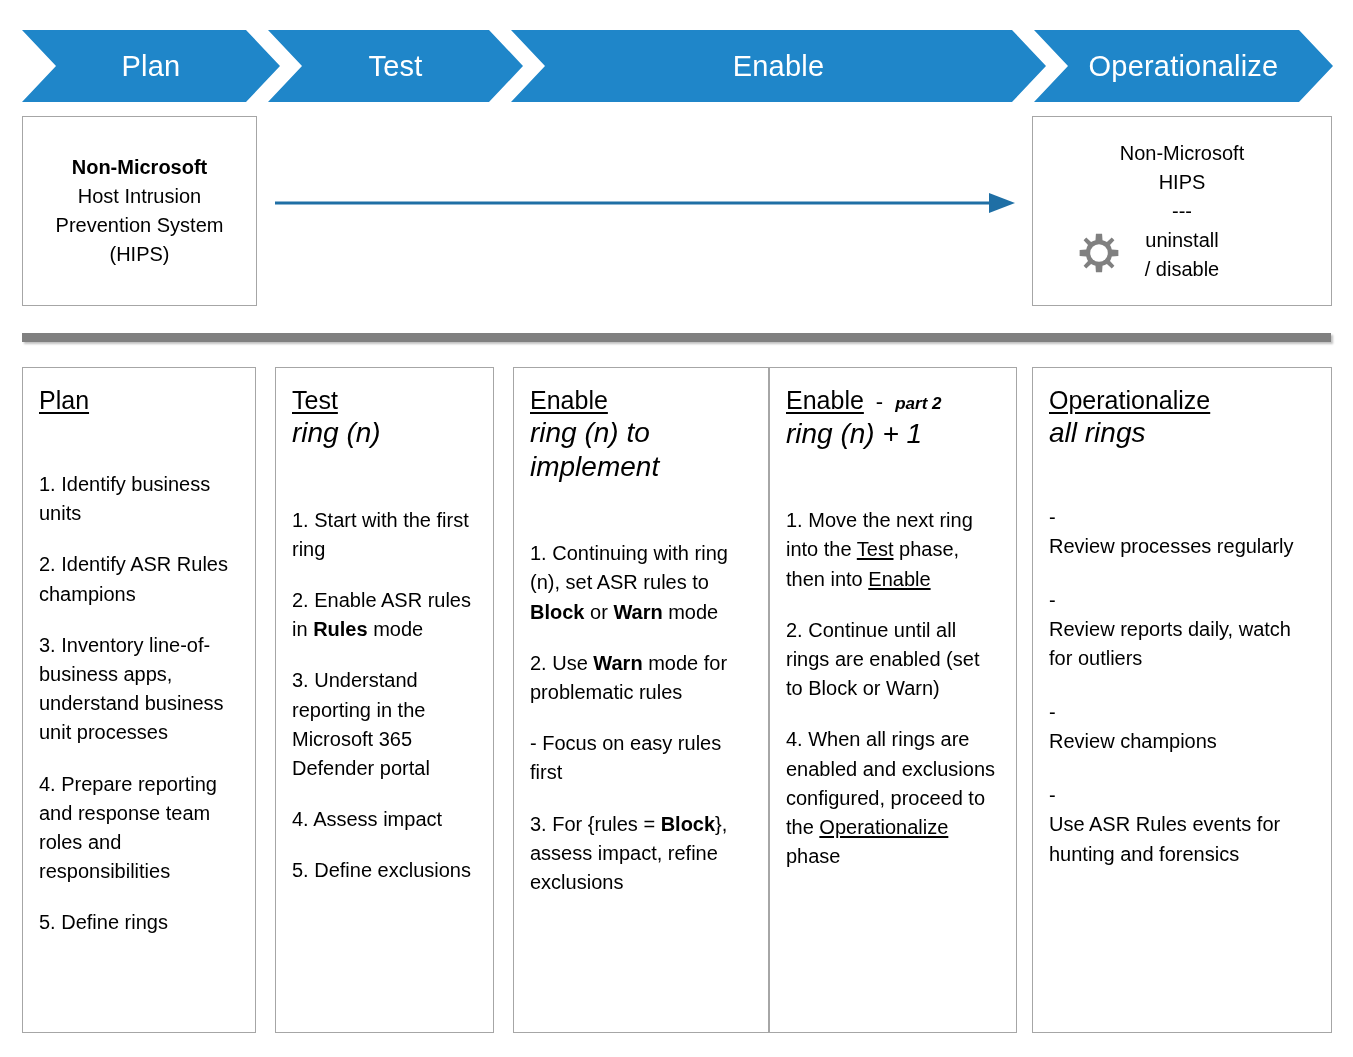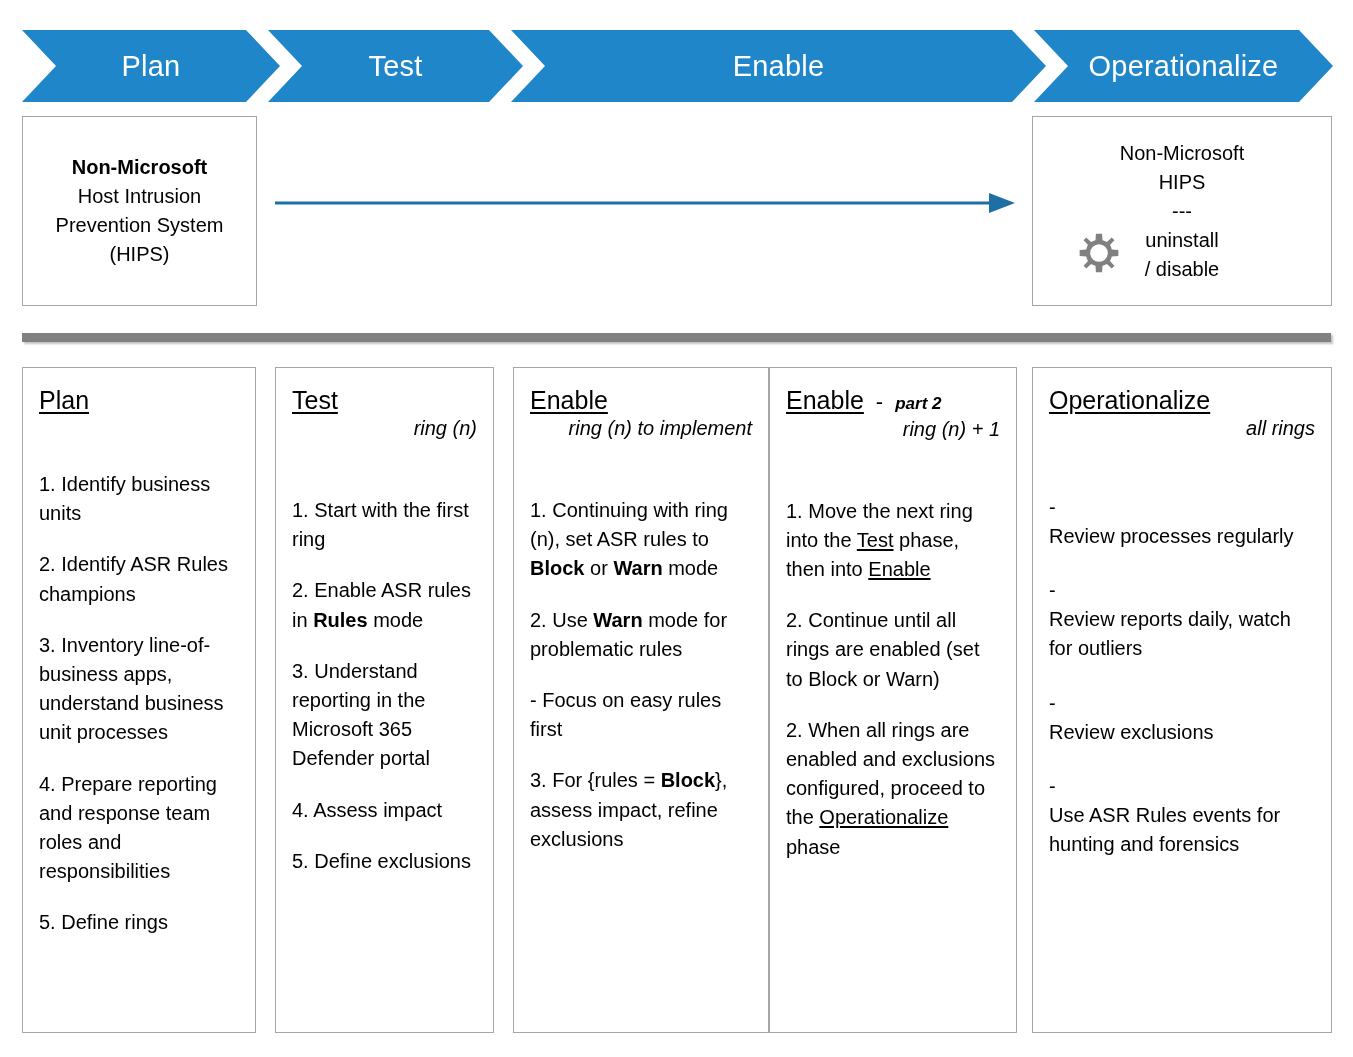--- a/index.html
+++ b/index.html
@@ -79,21 +79,21 @@
   .panel-head{
     font-size:25px;
     line-height:1.12;
     display:flex;align-items:baseline;gap:0px;
     white-space:nowrap;
   }
   .panel-head .ttl{text-decoration:underline;text-underline-offset:3px;}
   .panel-head .dash{font-size:22px;margin-left:12px;}
   .panel-head .part{font-size:17px;font-style:italic;font-weight:bold;margin-left:12px;}
   .panel-sub{
-    font-size:20px;font-style:italic;line-height:1.2;margin-top:2px;text-align:right;
+    font-size:28px;font-style:italic;line-height:1.2;margin-top:2px;
   }
   .panel-body{margin-top:56px;font-size:20px;line-height:1.46;}
   .panel-body p{margin:0 0 22px 0;}
   .panel-body b{font-weight:bold;}
   .panel-body u{text-decoration:underline;text-underline-offset:2px;}
   .ops p{margin:0;}
   .ops .dashline{margin:0 0 2px 0;font-size:20px;line-height:1.1;}
   .ops .txt{margin:4px 0 28px 0;}
 </style>
 </head>
@@ -191,32 +191,32 @@
 <div class="panel" style="left:769px;width:248px;">
   <div class="panel-head">
     <span class="ttl">Enable</span>
     <span class="dash">-</span>
     <span class="part">part 2</span>
   </div>
   <div class="panel-sub">ring (n) + 1</div>
   <div class="panel-body">
     <p><span>1. Move the next ring into the </span><u>Test</u><span> phase, then into </span><u>Enable</u></p>
     <p>2. Continue until all rings are enabled (set to Block or Warn)</p>
-    <p><span>2. When all rings are enabled and exclusions configured, proceed to the </span><u>Operationalize</u><span> phase</span></p>
+    <p><span>4. When all rings are enabled and exclusions configured, proceed to the </span><u>Operationalize</u><span> phase</span></p>
   </div>
 </div>
 
 <div class="panel" style="left:1032px;width:300px;">
   <div class="panel-head">
     <span class="ttl">Operationalize</span>
   </div>
   <div class="panel-sub">all rings</div>
   <div class="panel-body ops">
     <p class="dashline">-</p>
     <p class="txt">Review processes regularly</p>
     <p class="dashline">-</p>
     <p class="txt">Review reports daily, watch for outliers</p>
     <p class="dashline">-</p>
-    <p class="txt">Review exclusions</p>
+    <p class="txt">Review champions</p>
     <p class="dashline">-</p>
     <p class="txt">Use ASR Rules events for hunting and forensics</p>
   </div>
 </div>
 
 </body></html>

